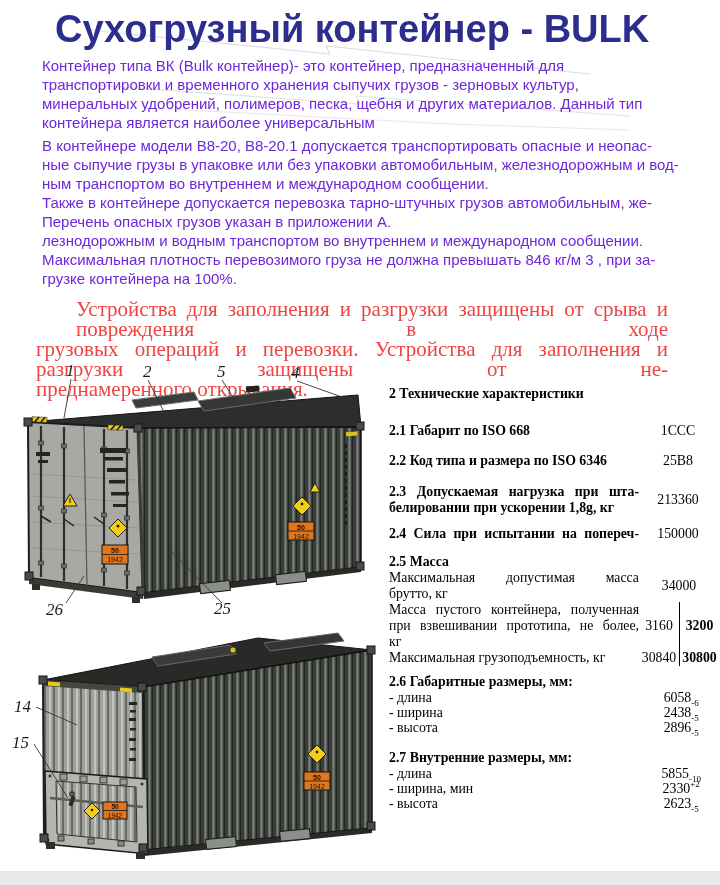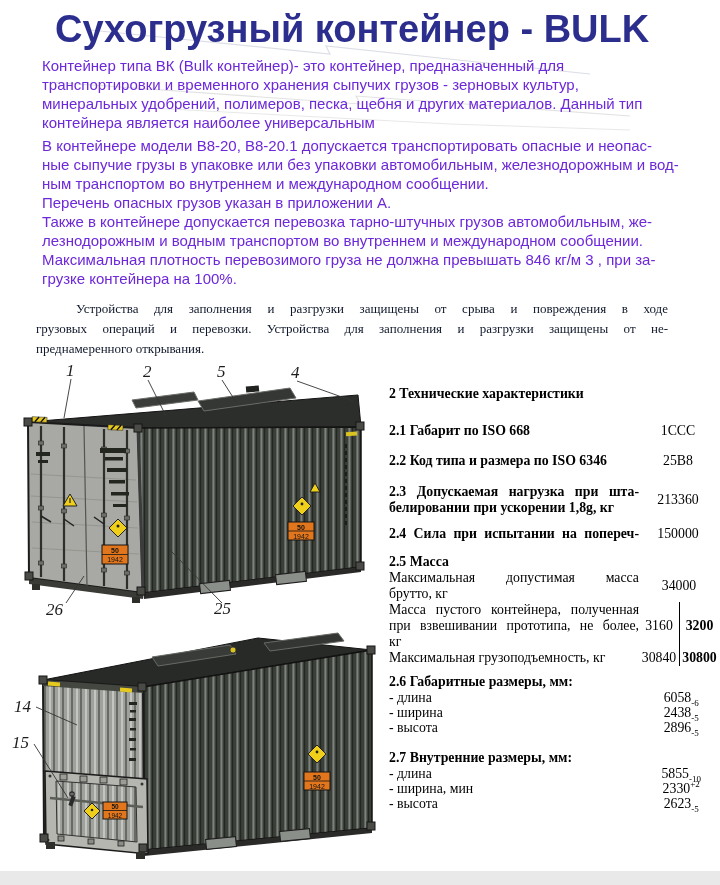--- a/index.html
+++ b/index.html
@@ -12,21 +12,21 @@
   .doc-title{
     left:55px;top:8px;width:640px;
     font-size:38px;font-weight:bold;color:#2c2e8e;
     letter-spacing:0px;
   }
   
   .sans-par{left:42px;width:600px;font-size:15px;line-height:19px;color:#6d28d9;}
   .sans-par .tl{white-space:pre;}
   
   .serif-par{left:36px;top:299px;width:632px;font-family:"Liberation Serif",serif;
-    font-size:13px;line-height:20px;color:#0f172a;}
+    font-size:21px;line-height:20px;color:#ef4444;}
   .serif-par .tl{white-space:normal;}
   .jl{text-align:justify;text-align-last:justify;}
   .indent{padding-left:40px;}
   
   .specs{left:389px;top:386px;width:330px;font-family:"Liberation Serif",serif;
     font-size:13.8px;color:#000;line-height:16px;}
   .shead{font-weight:bold;}
   .srow{display:flex;}
   .slabel{width:250px;}
   .sval{width:78px;text-align:center;align-self:center;}
@@ -62,22 +62,22 @@
   <div class="tl">Контейнер типа ВК (Bulk контейнер)- это контейнер, предназначенный для</div>
   <div class="tl">транспортировки и временного хранения сыпучих грузов - зерновых культур,</div>
   <div class="tl">минеральных удобрений, полимеров, песка, щебня и других материалов. Данный тип</div>
   <div class="tl">контейнера является наиболее универсальным</div>
 </div>
 
 <div class="abs sans-par" style="top:136px;">
   <div class="tl">В контейнере модели В8-20, В8-20.1 допускается транспортировать опасные и неопас-</div>
   <div class="tl">ные сыпучие грузы в упаковке или без упаковки автомобильным, железнодорожным и вод-</div>
   <div class="tl">ным транспортом во внутреннем и международном сообщении.</div>
+  <div class="tl">Также в контейнере допускается перевозка тарно-штучных грузов автомобильным, же-</div>
   <div class="tl">Перечень опасных грузов указан в приложении А.</div>
-  <div class="tl">Также в контейнере допускается перевозка тарно-штучных грузов автомобильным, же-</div>
   <div class="tl">лезнодорожным и водным транспортом во внутреннем и международном сообщении.</div>
   <div class="tl">Максимальная плотность перевозимого груза не должна превышать 846 кг/м 3 , при за-</div>
   <div class="tl">грузке контейнера на 100%.</div>
 </div>
 
 <div class="abs serif-par">
   <div class="tl jl indent">Устройства для заполнения и разгрузки защищены от срыва и повреждения в ходе</div>
   <div class="tl jl">грузовых операций и перевозки. Устройства для заполнения и разгрузки защищены от не-</div>
   <div class="tl">преднамеренного открывания.</div>
 </div>

